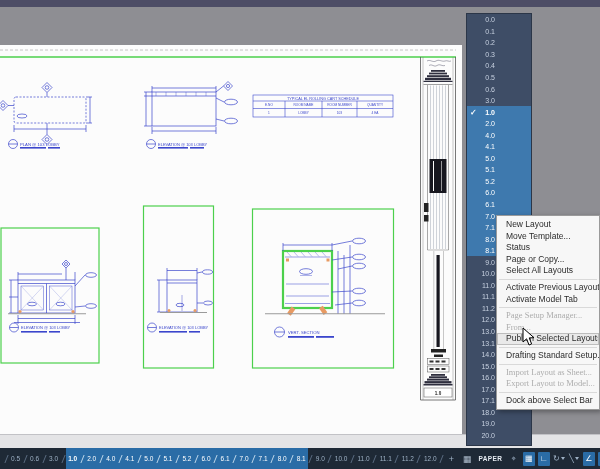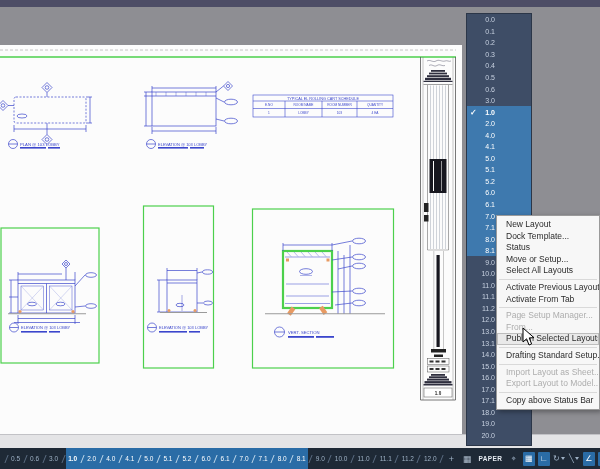--- a/index.html
+++ b/index.html
@@ -18,21 +18,21 @@
     padding-right:36px; font-size:7px; color:#c7d1e0; position:relative; }
   .dd-row.sel { background:#3e79ae; color:#fff; }
   .dd-row.cur { font-weight:bold; color:#fff; }
   .chk { position:absolute; left:3px; top:1.5px; font-size:8px; color:#fff; }
 
   
   #context-menu { position:absolute; left:496px; top:215px; width:104px; background:#f7f7f7;
     border:1px solid #9a9a9a; box-shadow:2px 2px 5px rgba(0,0,0,.35); padding:3px 0; z-index:10;
     font-size:8.5px; color:#2b2b2b; }
   .menu-item { height:11.6px; line-height:11.6px; padding:0 4px 0 9px; white-space:nowrap; overflow:hidden; }
-  .menu-item.dis { color:#adadad; }
+  .menu-item.dis { color:#adadad;font-family:Liberation Serif, serif; }
   .menu-item.hov { background:#e9e9e9; outline:1px solid #bdbdbd; outline-offset:-1px; }
   .menu-sep { border-top:1px solid #d9d9d9; margin:2px 2px; height:0; }
 
   
   #status-bar { position:absolute; left:0; top:448px; width:600px; height:21px; background:#1e2936;
     display:flex; align-items:center; z-index:6; font-size:6.5px; color:#9db0c4; padding-left:3px; }
   .tab { padding:0 2px; height:21px; line-height:21px; flex:none; }
   .tab.sel { background:#2a6ca6; color:#fff; }
   .tab.cur { font-weight:bold; }
   .tab-sep { width:6px; height:21px; display:flex; align-items:center; justify-content:center; flex:none; }
@@ -438,38 +438,38 @@
       <div class="dd-row">
         <span>20.0</span>
       </div>
       <div class="dd-row">
         <span>20.1</span>
       </div>
     </div>
 
   <div id="context-menu">
       <div class="menu-item">New Layout</div>
-      <div class="menu-item">Dock Template...</div>
+      <div class="menu-item">Move Template...</div>
       <div class="menu-item">Status</div>
-      <div class="menu-item">Move or Setup...</div>
+      <div class="menu-item">Page or Copy...</div>
       <div class="menu-item">Select All Layouts</div>
       <div class="menu-sep"></div>
       <div class="menu-item">Activate Previous Layout</div>
-      <div class="menu-item">Activate From Tab</div>
+      <div class="menu-item">Activate Model Tab</div>
       <div class="menu-sep"></div>
       <div class="menu-item dis">Page Setup Manager...</div>
       <div class="menu-item dis">From...</div>
       <div class="menu-item hov">Publish Selected Layouts...</div>
       <div class="menu-sep"></div>
       <div class="menu-item">Drafting Standard Setup...</div>
       <div class="menu-sep"></div>
       <div class="menu-item dis">Import Layout as Sheet...</div>
       <div class="menu-item dis">Export Layout to Model...</div>
       <div class="menu-sep"></div>
-      <div class="menu-item">Copy above Status Bar</div>
+      <div class="menu-item">Dock above Select Bar</div>
     </div>
 
   <div id="status-bar">
     <span id="tab-strip" style="display:flex;align-items:center;">
         <span class="tab-sep">
           <i></i>
         </span>
         <span class="tab">0.5</span>
         <span class="tab-sep">
           <i></i>

